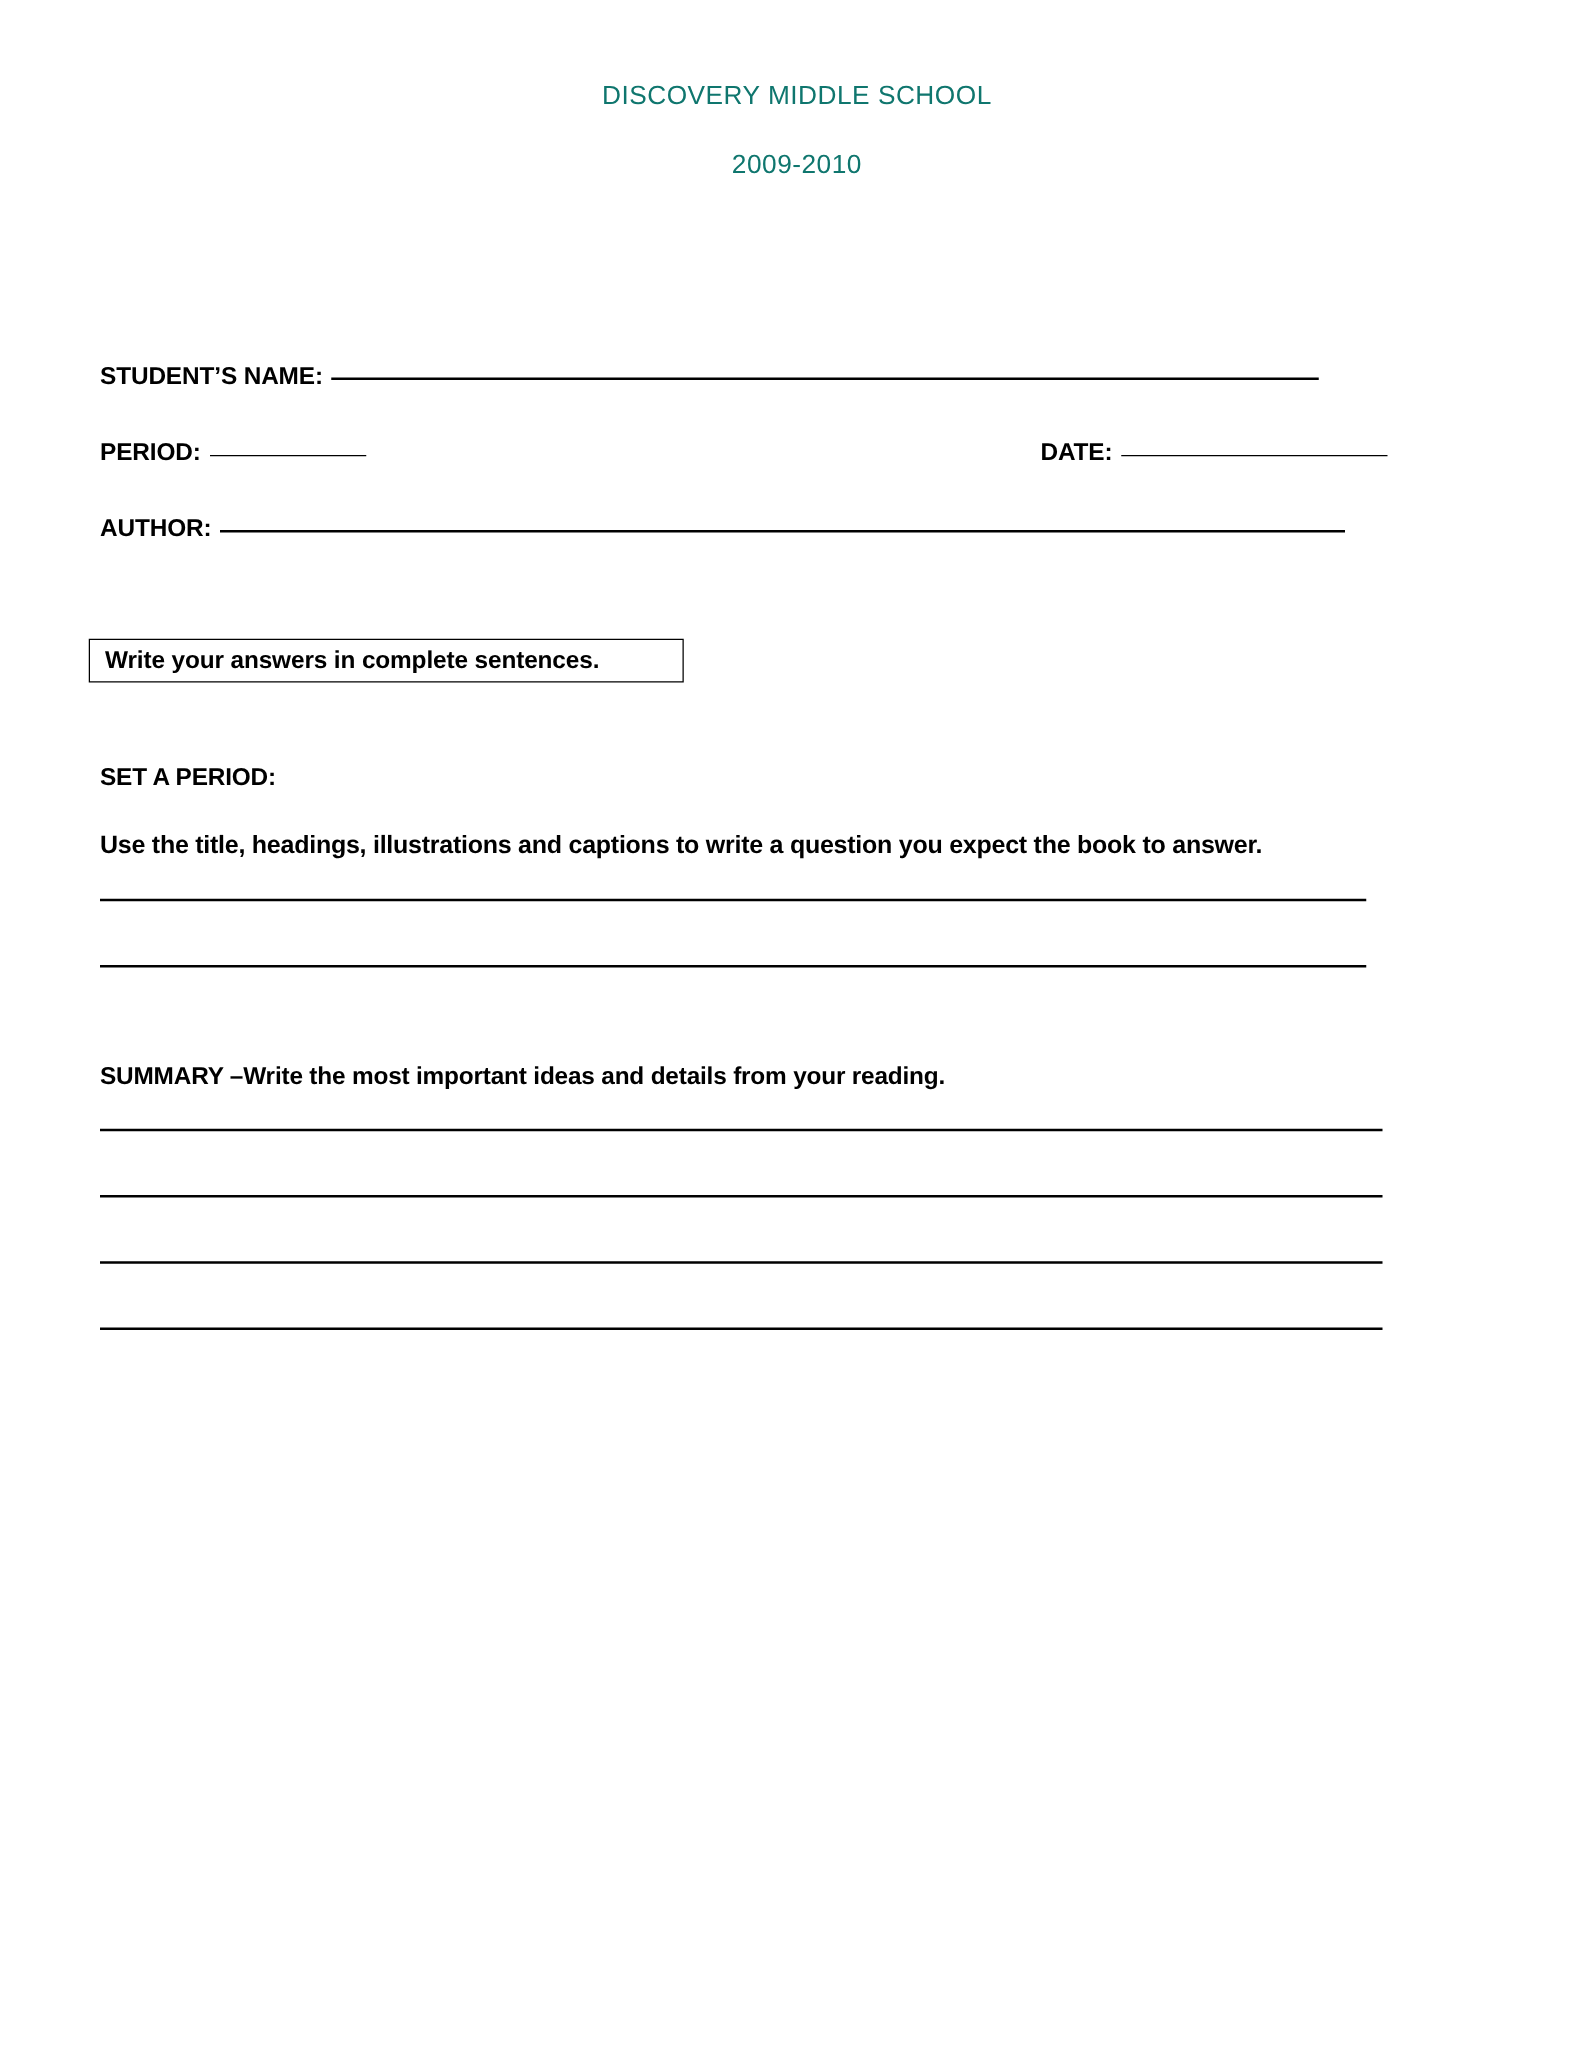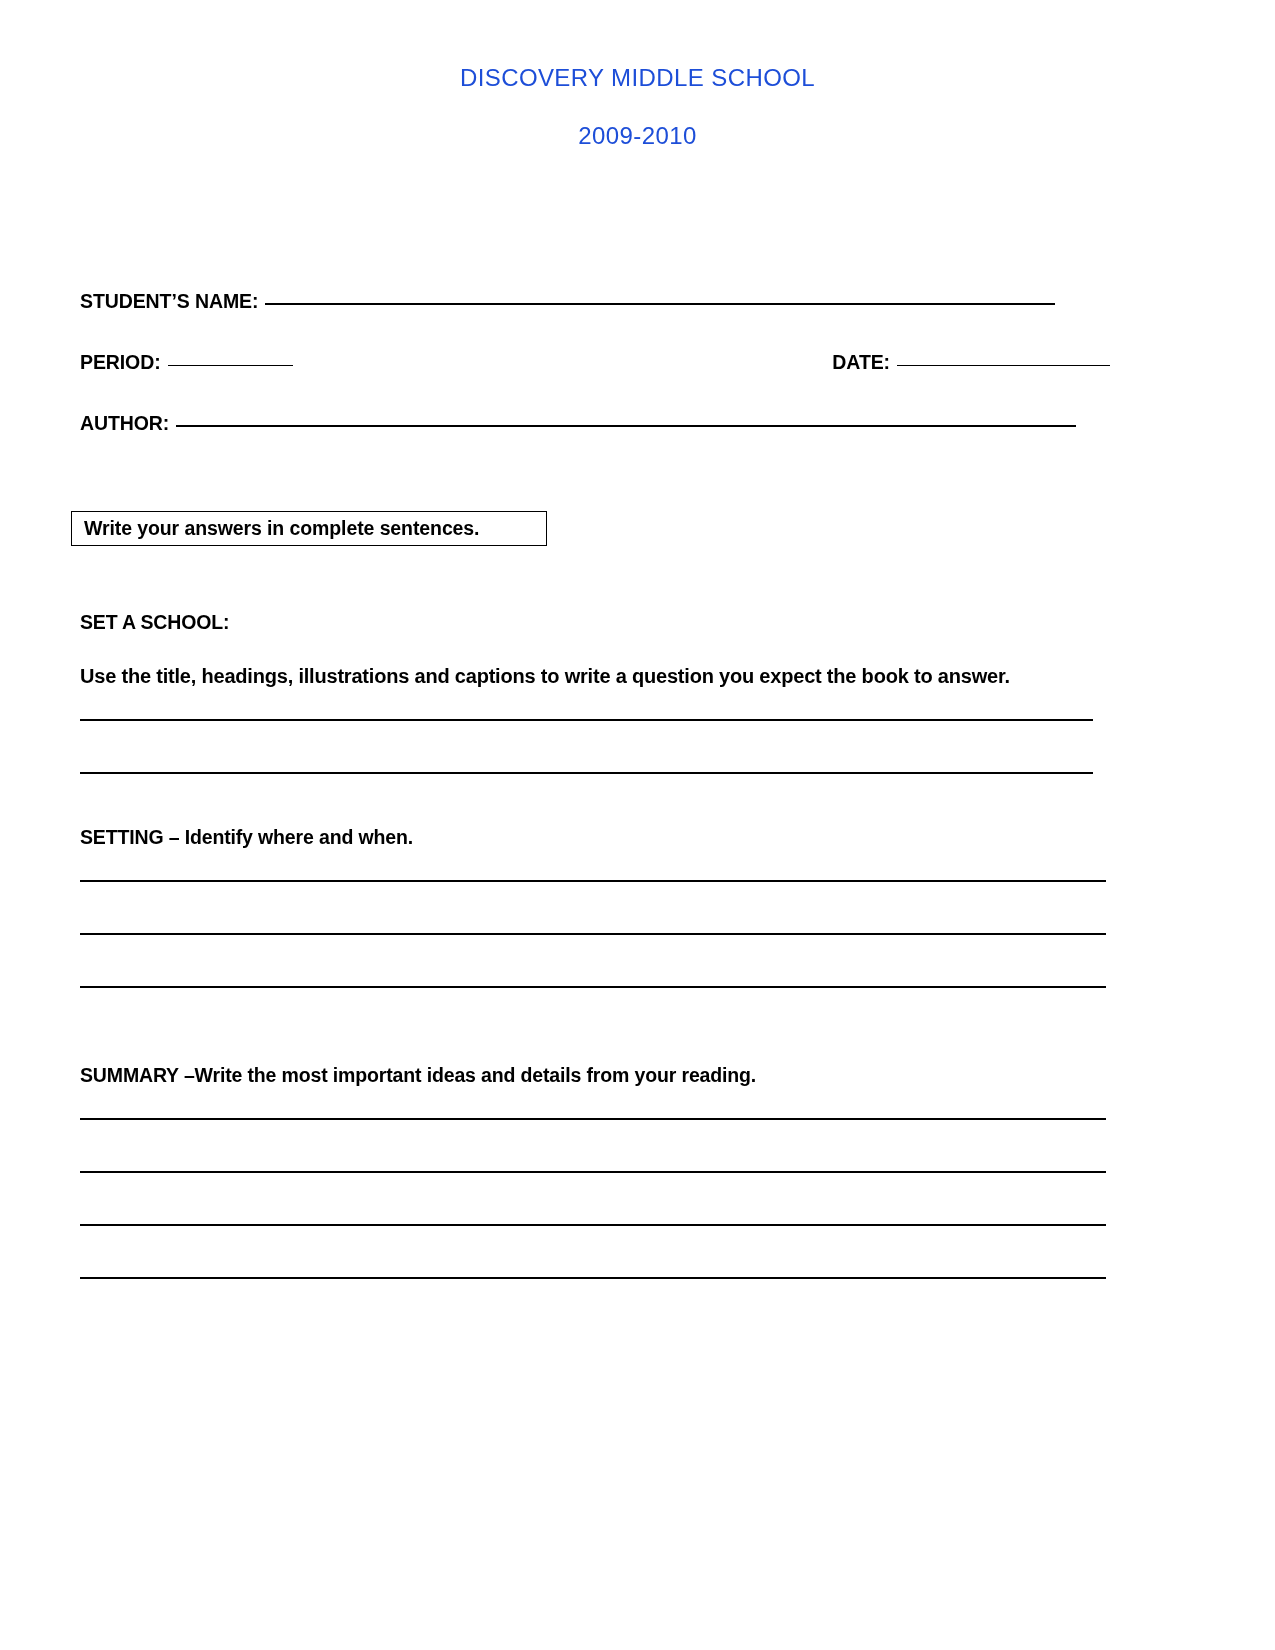--- a/index.html
+++ b/index.html
@@ -23,25 +23,25 @@
     height: 1650px;
     box-sizing: border-box;
   }
 
   
   .header {
     text-align: center;
     padding-top: 66px;
   }
   .header-line {
-    font-size: 24px;
+    font-size: 21px;
     font-weight: 400;
     letter-spacing: 0.4px;
     line-height: 1;
-    color: #1d4ed8;
+    color: #0f766e;
   }
   .header-line.l1 { margin-bottom: 34px; }
   .header-line.l2 { margin-bottom: 34px; }
   .header-line.l3 { margin-bottom: 0; }
 
   
   .body-wrap {
     position: absolute;
     left: 80px;
     top: 290px;
@@ -169,36 +169,28 @@
 
 
     <div class="field-row row-author">
       <span class="field-label">AUTHOR:</span>
       <span class="rule rule-author"></span>
     </div>
 
     <div class="instruction-box">Write your answers in complete sentences.</div>
 
     <div class="section sec-purpose">
-      <div class="section-heading">SET A SCHOOL:</div>
+      <div class="section-heading">SET A PERIOD:</div>
       <div class="section-subheading">Use the title, headings, illustrations and captions to write a question you expect the book to answer.</div>
       <div class="answer-lines lines-purpose">
         <div class="answer-line"></div>
         <div class="answer-line"></div>
       </div>
     </div>
 
-    <div class="section sec-setting">
-      <div class="section-heading">SETTING – Identify where and when.</div>
-      <div class="answer-lines lines-setting">
-        <div class="answer-line"></div>
-        <div class="answer-line"></div>
-        <div class="answer-line"></div>
-      </div>
-    </div>
 
     <div class="section sec-summary">
       <div class="section-heading">SUMMARY –Write the most important ideas and details from your reading.</div>
       <div class="answer-lines lines-summary">
         <div class="answer-line"></div>
         <div class="answer-line"></div>
         <div class="answer-line"></div>
         <div class="answer-line"></div>
       </div>
     </div>

